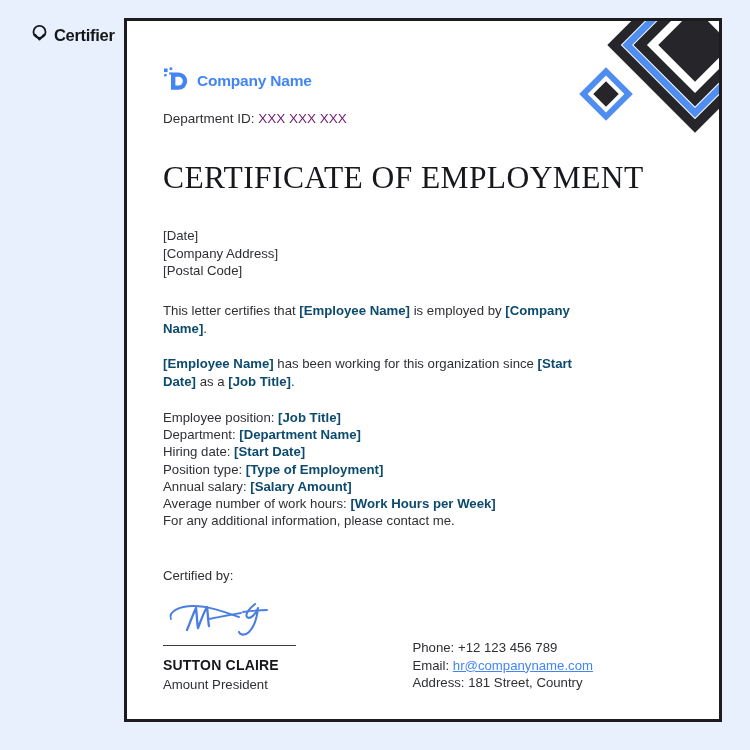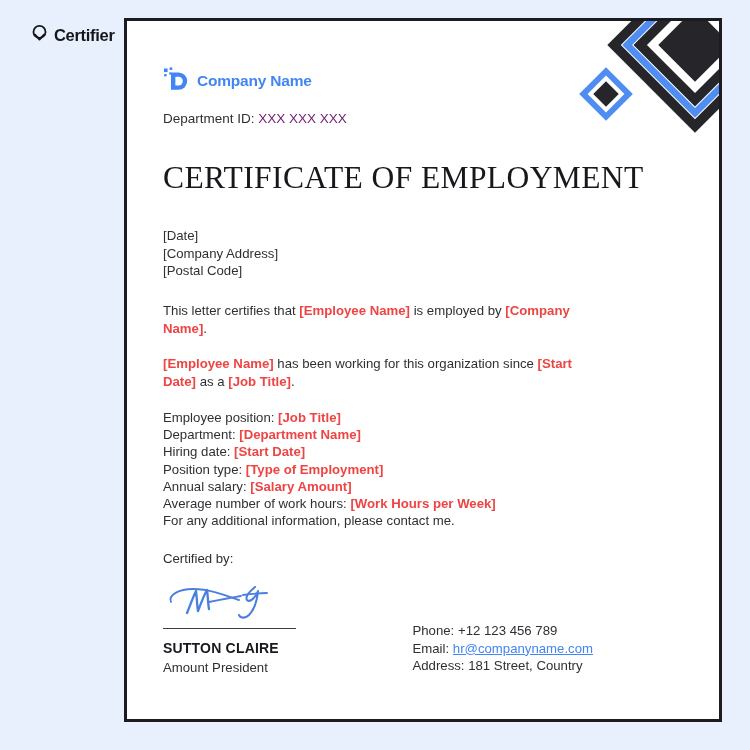--- a/index.html
+++ b/index.html
@@ -98,26 +98,26 @@
     font-size: 13.2px;
     line-height: 17.6px;
     margin-bottom: 22px;
   }
 
   .para {
     font-size: 13.2px;
     line-height: 17.8px;
     margin-bottom: 18px;
   }
-  .para b, .detail b { font-weight: bold; color: #ef4444; }
+  .para b, .detail b { font-weight: bold; color: #0c4a6e; }
 
   .details {
     font-size: 13.2px;
     line-height: 17.2px;
-    margin-bottom: 22px;
+    margin-bottom: 39px;
   }
 
   .certified-by {
     font-size: 13.2px;
     margin-bottom: 8px;
   }
 
   .sig-area { margin-top: 2px; }
   .sig-line {
     width: 133px;

